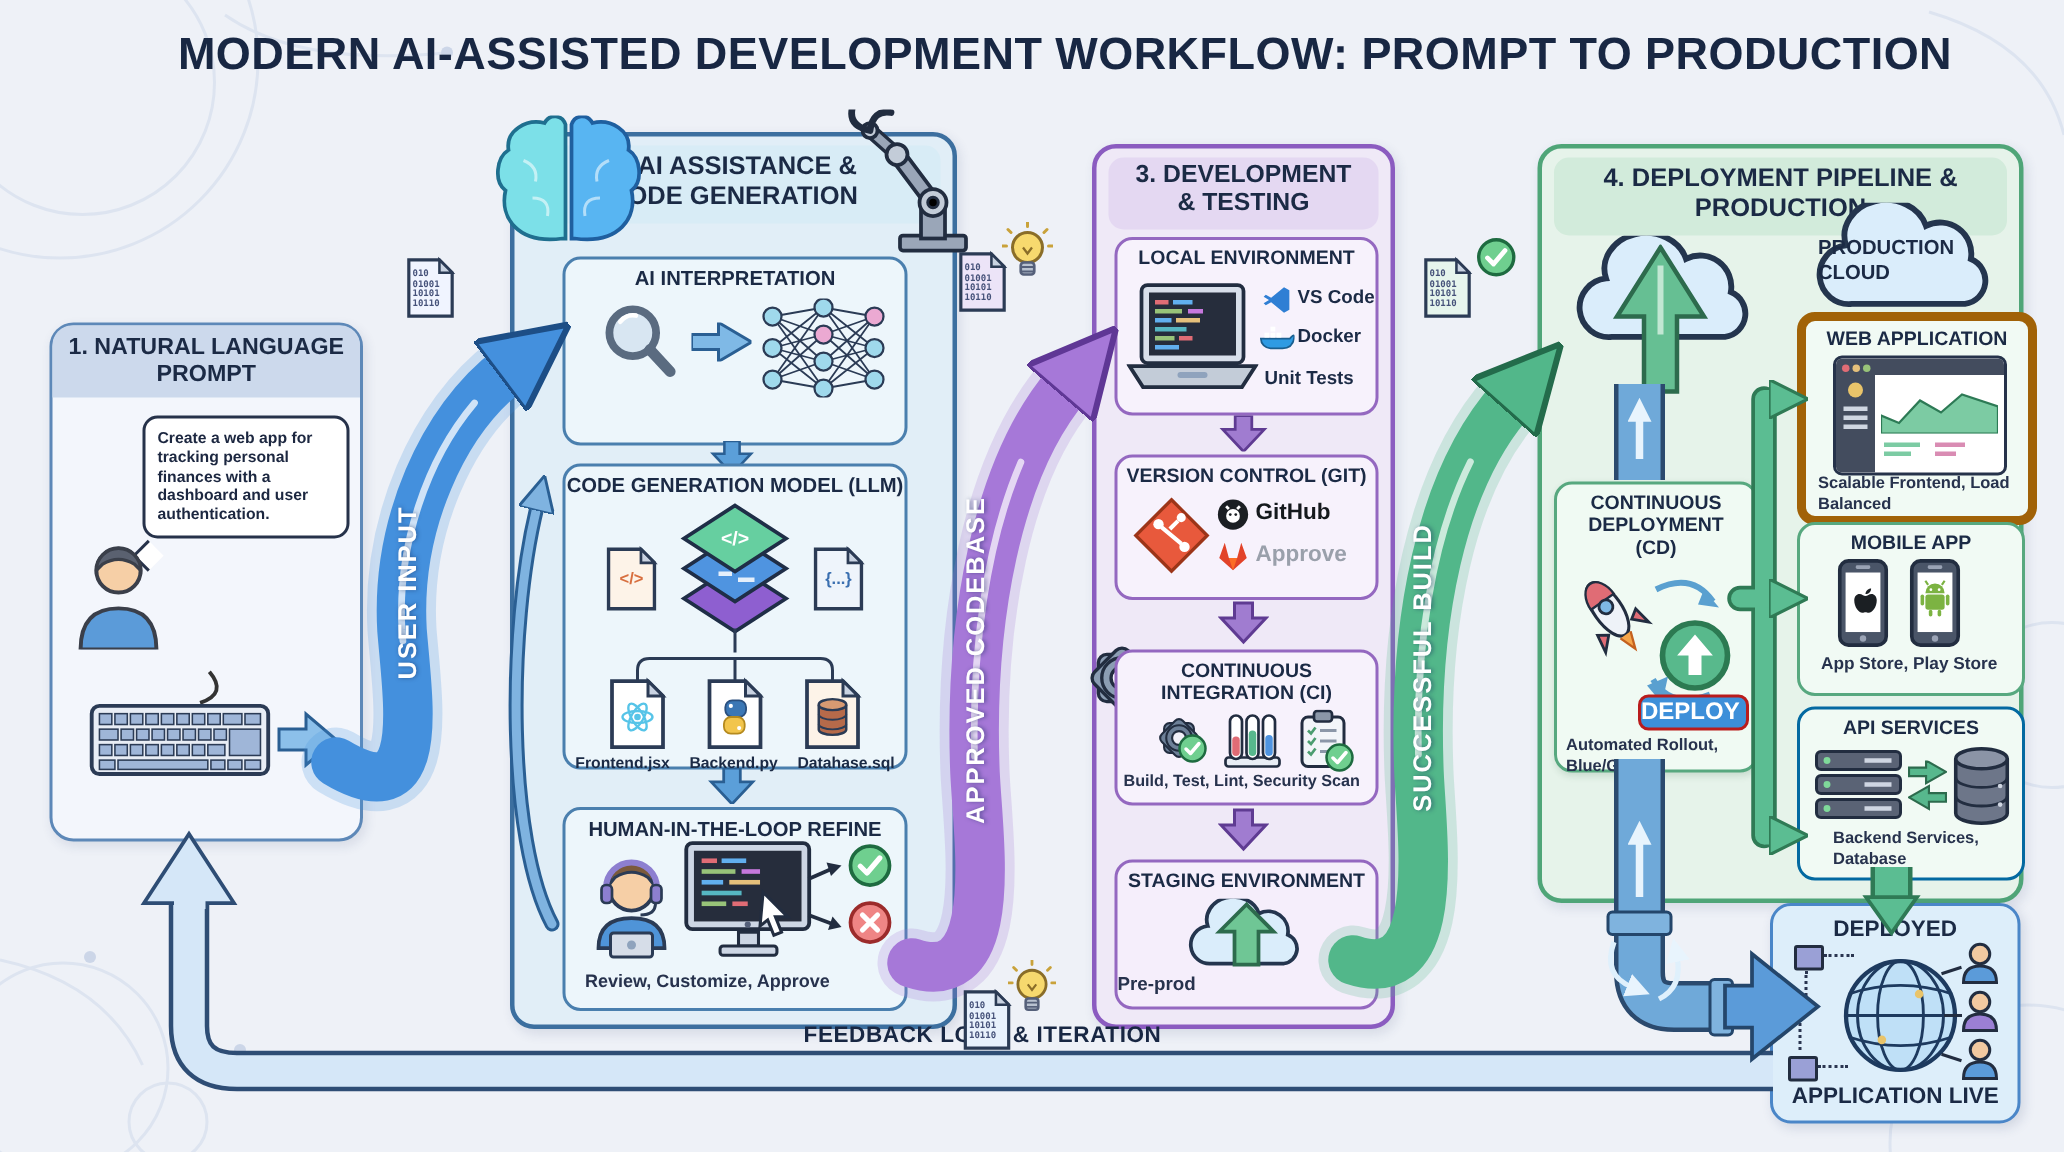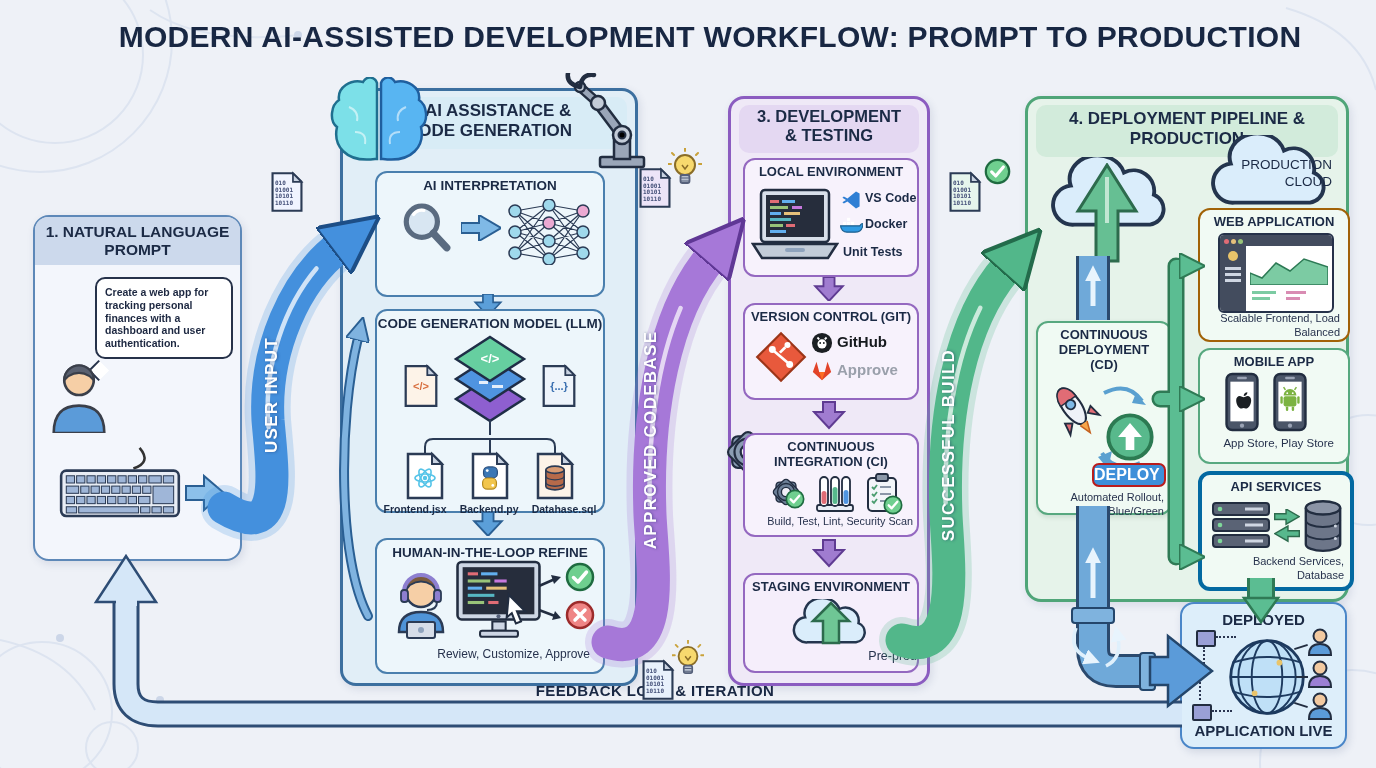--- a/index.html
+++ b/index.html
@@ -11,21 +11,21 @@
   .panel{position:absolute;border-radius:16px;box-shadow:2px 3px 8px rgba(40,60,110,.12);}
   .p1{left:33px;top:215px;width:205px;height:342px;background:#f3f6fc;border:2.5px solid #5d88b8;}
   .p2{left:340px;top:88px;width:292px;height:592px;background:#e1eef7;border:3px solid #3c6f9f;}
   .p3{left:728px;top:96px;width:196px;height:584px;background:#efe9f7;border:3px solid #8b5cc0;}
   .p4{left:1025px;top:96px;width:318px;height:500px;background:#e6f3ea;border:3px solid #4fa578;}
   .phead{position:absolute;left:0;right:0;text-align:center;font-weight:bold;color:#1b2a45;line-height:1.18;}
   .band{position:absolute;border-radius:10px;}
   .box{position:absolute;border-radius:12px;}
   .btitle{position:absolute;left:0;right:0;top:5px;text-align:center;font-weight:bold;color:#1b2a45;
           font-size:13.5px;line-height:1.15;}
-  .cap{position:absolute;text-align:right;font-weight:normal;color:#27324d;font-size:11px;line-height:1.25;}
+  .cap{position:absolute;text-align:left;font-weight:bold;color:#27324d;font-size:11px;line-height:1.25;}
   .vlabel{position:absolute;transform:translate(-50%,-50%) rotate(-90deg);color:#fff;font-weight:bold;
           font-size:17px;letter-spacing:1.3px;white-space:nowrap;text-shadow:0 1px 3px rgba(20,40,90,.5);}
   .fblabel{position:absolute;transform:translate(-50%,-50%);font-size:15px;font-weight:bold;color:#182743;
            letter-spacing:.4px;white-space:nowrap;}
   .bits{position:absolute;font-family:"DejaVu Sans Mono",monospace;font-size:6px;line-height:6.5px;
         font-weight:bold;color:#46527a;width:24px;}
   .glyph{position:absolute;font-weight:bold;text-align:center;}
   .bubble{position:absolute;background:#fff;border:2px solid #26324a;border-radius:10px;
           font-size:10.5px;font-weight:bold;color:#1c2740;line-height:1.22;padding:7px 8px;}
   .bubble-tail{position:absolute;width:13px;height:13px;background:#fff;border-left:2px solid #26324a;
@@ -496,21 +496,21 @@
       </svg>
       <div class="deploybtn" style="left:54px;top:140px;width:70px;height:20px;">DEPLOY</div>
       <div class="cap" style="left:6px;top:168px;width:120px;font-size:11px;">Automated Rollout, Blue/Green</div>
     </div>
 
     <svg class="abs" style="left:172px;top:36px" width="142" height="78" viewBox="0 0 100 60">
         <use href="#cloud"></use>
       </svg>
     <div class="cap" style="left:184px;top:58px;width:120px;font-size:13.5px;color:#1b2a45;">PRODUCTION CLOUD</div>
 
-    <div class="box" style="left:170px;top:109px;width:148px;height:130px;background:#f1faf4;border:2px solid #a16207;">
+    <div class="box" style="left:170px;top:109px;width:148px;height:130px;background:#f1faf4;border:6px solid #a16207;">
       <div class="btitle" style="font-size:13px;">WEB APPLICATION</div>
       <div class="mockup" style="left:18px;top:23px;width:112px;height:76px;">
         <div class="abs" style="left:0;top:0;width:112px;height:11px;background:#434c5e;"></div>
         <div class="abs" style="left:4px;top:3.5px;width:5px;height:5px;border-radius:50%;background:#e06c75;"></div>
         <div class="abs" style="left:11px;top:3.5px;width:5px;height:5px;border-radius:50%;background:#e5c07b;"></div>
         <div class="abs" style="left:18px;top:3.5px;width:5px;height:5px;border-radius:50%;background:#98c379;"></div>
         <div class="abs" style="left:0;top:11px;width:26px;height:65px;background:#434c5e;"></div>
         <div class="abs" style="left:8px;top:16px;width:10px;height:10px;border-radius:50%;background:#e9c46a;"></div>
         <div class="abs" style="left:5px;top:32px;width:16px;height:3px;background:#cfd6e2;"></div>
         <div class="abs" style="left:5px;top:38px;width:16px;height:3px;background:#cfd6e2;"></div>
@@ -545,21 +545,21 @@
           <circle cx="15" cy="6.5" r="1" fill="#fff"></circle>
         <rect x="5" y="10" width="14" height="11" rx="2" fill="#7cb342"></rect>
         <rect x="1.5" y="10" width="2.6" height="8" rx="1.3" fill="#7cb342"></rect>
           <rect x="19.9" y="10" width="2.6" height="8" rx="1.3" fill="#7cb342"></rect>
         <rect x="7.5" y="21" width="2.6" height="5" rx="1.3" fill="#7cb342"></rect>
           <rect x="13.9" y="21" width="2.6" height="5" rx="1.3" fill="#7cb342"></rect>
       </svg>
       <div class="cap" style="left:14px;top:86px;width:120px;font-size:11.5px;">App Store, Play Store</div>
     </div>
 
-    <div class="box" style="left:170px;top:372px;width:148px;height:112px;background:#f1faf4;border:4px solid #0369a1;">
+    <div class="box" style="left:170px;top:372px;width:148px;height:112px;background:#f1faf4;border:2px solid #0369a1;">
       <div class="btitle" style="font-size:13px;">API SERVICES</div>
       <svg class="abs" style="left:8px;top:26px" width="62" height="50" viewBox="0 0 60 50">
         <g fill="#5a6375" stroke="#222d40" stroke-width="2">
           <rect x="2" y="2" width="56" height="12" rx="3"></rect>
             <rect x="2" y="18" width="56" height="12" rx="3"></rect>
             <rect x="2" y="34" width="56" height="12" rx="3"></rect>
         </g>
         <g fill="#7fd99a">
             <circle cx="9" cy="8" r="2.3"></circle>
             <circle cx="9" cy="24" r="2.3"></circle>

